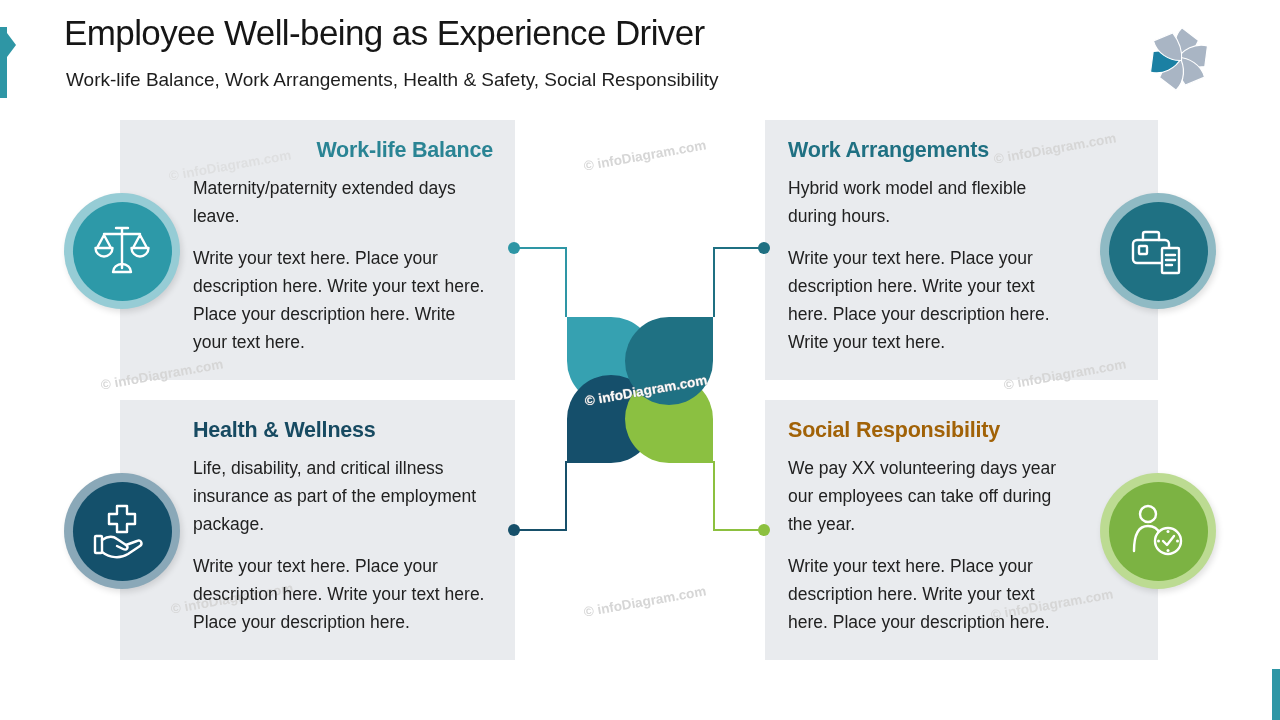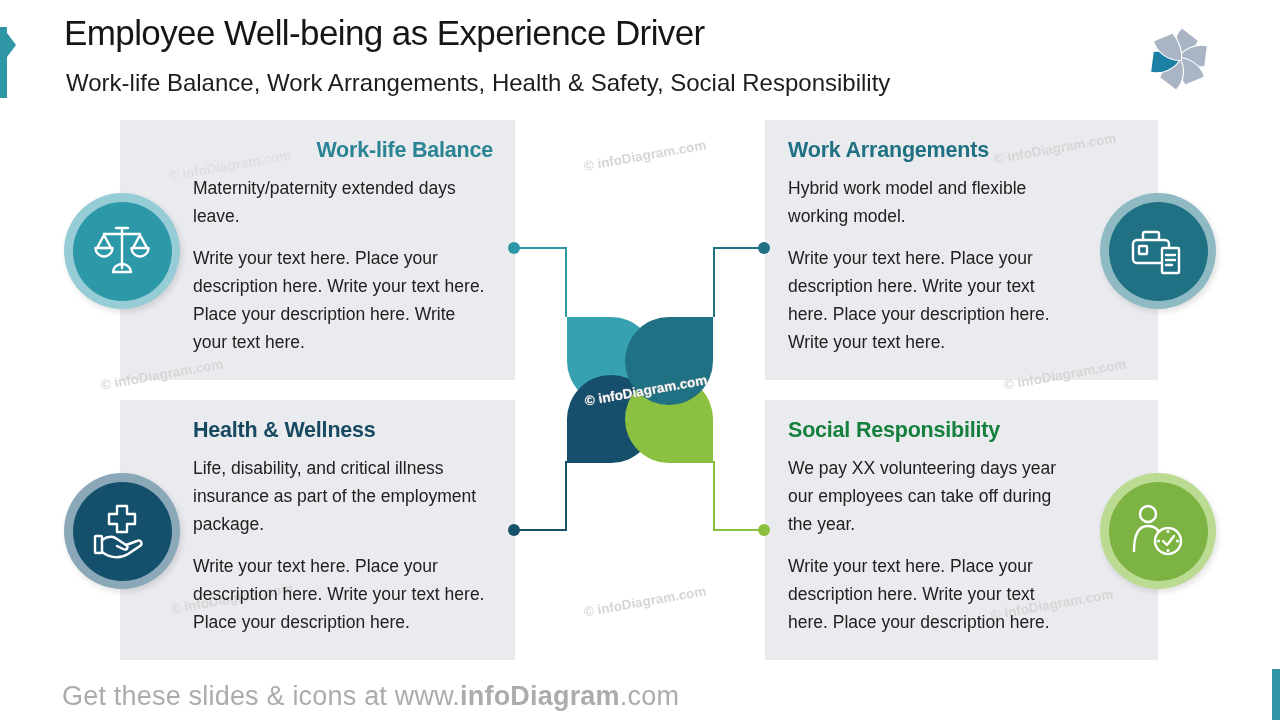--- a/index.html
+++ b/index.html
@@ -6,36 +6,36 @@
   .slide {
     position:relative; width:1280px; height:720px; overflow:hidden;
     background:#ffffff; font-family:"Liberation Sans", sans-serif;
   }
   
   .marker-bar { position:absolute; left:0; top:27px; width:7px; height:71px; background:#2E96A5; }
   .marker-arrow { position:absolute; left:7px; top:33px; width:0; height:0;
     border-top:12px solid transparent; border-bottom:12px solid transparent; border-left:9px solid #2E96A5; }
   .title { position:absolute; left:64px; top:13px; font-size:35px; font-weight:400;
     color:#161616; letter-spacing:-0.6px; white-space:nowrap; }
-  .subtitle { position:absolute; left:66px; top:69px; font-size:24px; color:#1d1d1d; white-space:nowrap; }
+  .subtitle { position:absolute; left:66px; top:69px; font-size:19px; color:#1d1d1d; white-space:nowrap; }
   .logo { position:absolute; left:1140px; top:20px; }
   
   .card { position:absolute; width:395px; height:260px; background:#E9EBEE; box-sizing:border-box; }
   .card-tl { left:120px; top:120px; padding:16px 22px 0 73px; }
   .card-bl { left:120px; top:400px; padding:16px 22px 0 73px; }
   .card-tr { left:765px; top:120px; width:393px; padding:16px 88px 0 23px; }
   .card-br { left:765px; top:400px; width:393px; padding:16px 88px 0 23px; }
   .card h2 { margin:2px 0 11px 0; font-size:21.5px; font-weight:600; letter-spacing:-0.2px;
     position:relative; z-index:3; }
   .card p { margin:0 0 14px 0; font-size:17.5px; line-height:28px; color:#212121;
     position:relative; z-index:3; }
   .h-teal { color:#2A8494;text-align:right; }
   .h-dteal { color:#1F7082; }
   .h-navy { color:#174A61; }
-  .h-green { color:#15803d; }
+  .h-green { color:#a16207; }
   
   .icon-circle { position:absolute; width:116px; height:116px; border-radius:50%;
     display:flex; align-items:center; justify-content:center; z-index:4;
     box-shadow:2px 3px 6px rgba(0,0,0,0.12); }
   .icon-inner { width:99px; height:99px; border-radius:50%;
     display:flex; align-items:center; justify-content:center; }
   .ic-tl { left:64px; top:193px; background:#96CCD5; }
   .ic-tl .icon-inner { background:#2D99A8; }
   .ic-bl { left:64px; top:473px; background:#8AA8B8; }
   .ic-bl .icon-inner { background:#14506B; }
@@ -114,21 +114,21 @@
   </div>
 
   <div class="card card-tl">
     <h2 class="h-teal">Work-life Balance</h2>
     <p>Maternity/paternity extended days leave.</p>
     <p>Write your text here. Place your description here. Write your text here. Place your description here. Write your text here.</p>
   </div>
 
   <div class="card card-tr">
     <h2 class="h-dteal">Work Arrangements</h2>
-    <p>Hybrid work model and flexible working model.</p>
+    <p>Hybrid work model and flexible during hours.</p>
     <p>Write your text here. Place your description here. Write your text here. Place your description here. Write your text here.</p>
   </div>
 
   <div class="card card-bl">
     <h2 class="h-navy">Health &amp; Wellness</h2>
     <p>Life, disability, and critical illness insurance as part of the employment package.</p>
     <p>Write your text here. Place your description here. Write your text here. Place your description here.</p>
   </div>
 
   <div class="card card-br">
@@ -212,19 +212,16 @@
   <div class="wm wm-1">© infoDiagram.com</div>
   <div class="wm wm-2">© infoDiagram.com</div>
   <div class="wm wm-3">© infoDiagram.com</div>
   <div class="wm wm-4">© infoDiagram.com</div>
   <div class="wm wm-5">© infoDiagram.com</div>
   <div class="wm wm-6">© infoDiagram.com</div>
   <div class="wm wm-7">© infoDiagram.com</div>
   <div class="wm wm-8">© infoDiagram.com</div>
   <div class="wm wm-9">© infoDiagram.com</div>
 
-  <div class="footer">
-    <span>Get these slides &amp; icons at www.</span><span class="brand">infoDiagram</span><span>.com</span>
-  </div>
 
   <div class="bottom-bar"></div>
 
 </div>
 
 </body></html>

